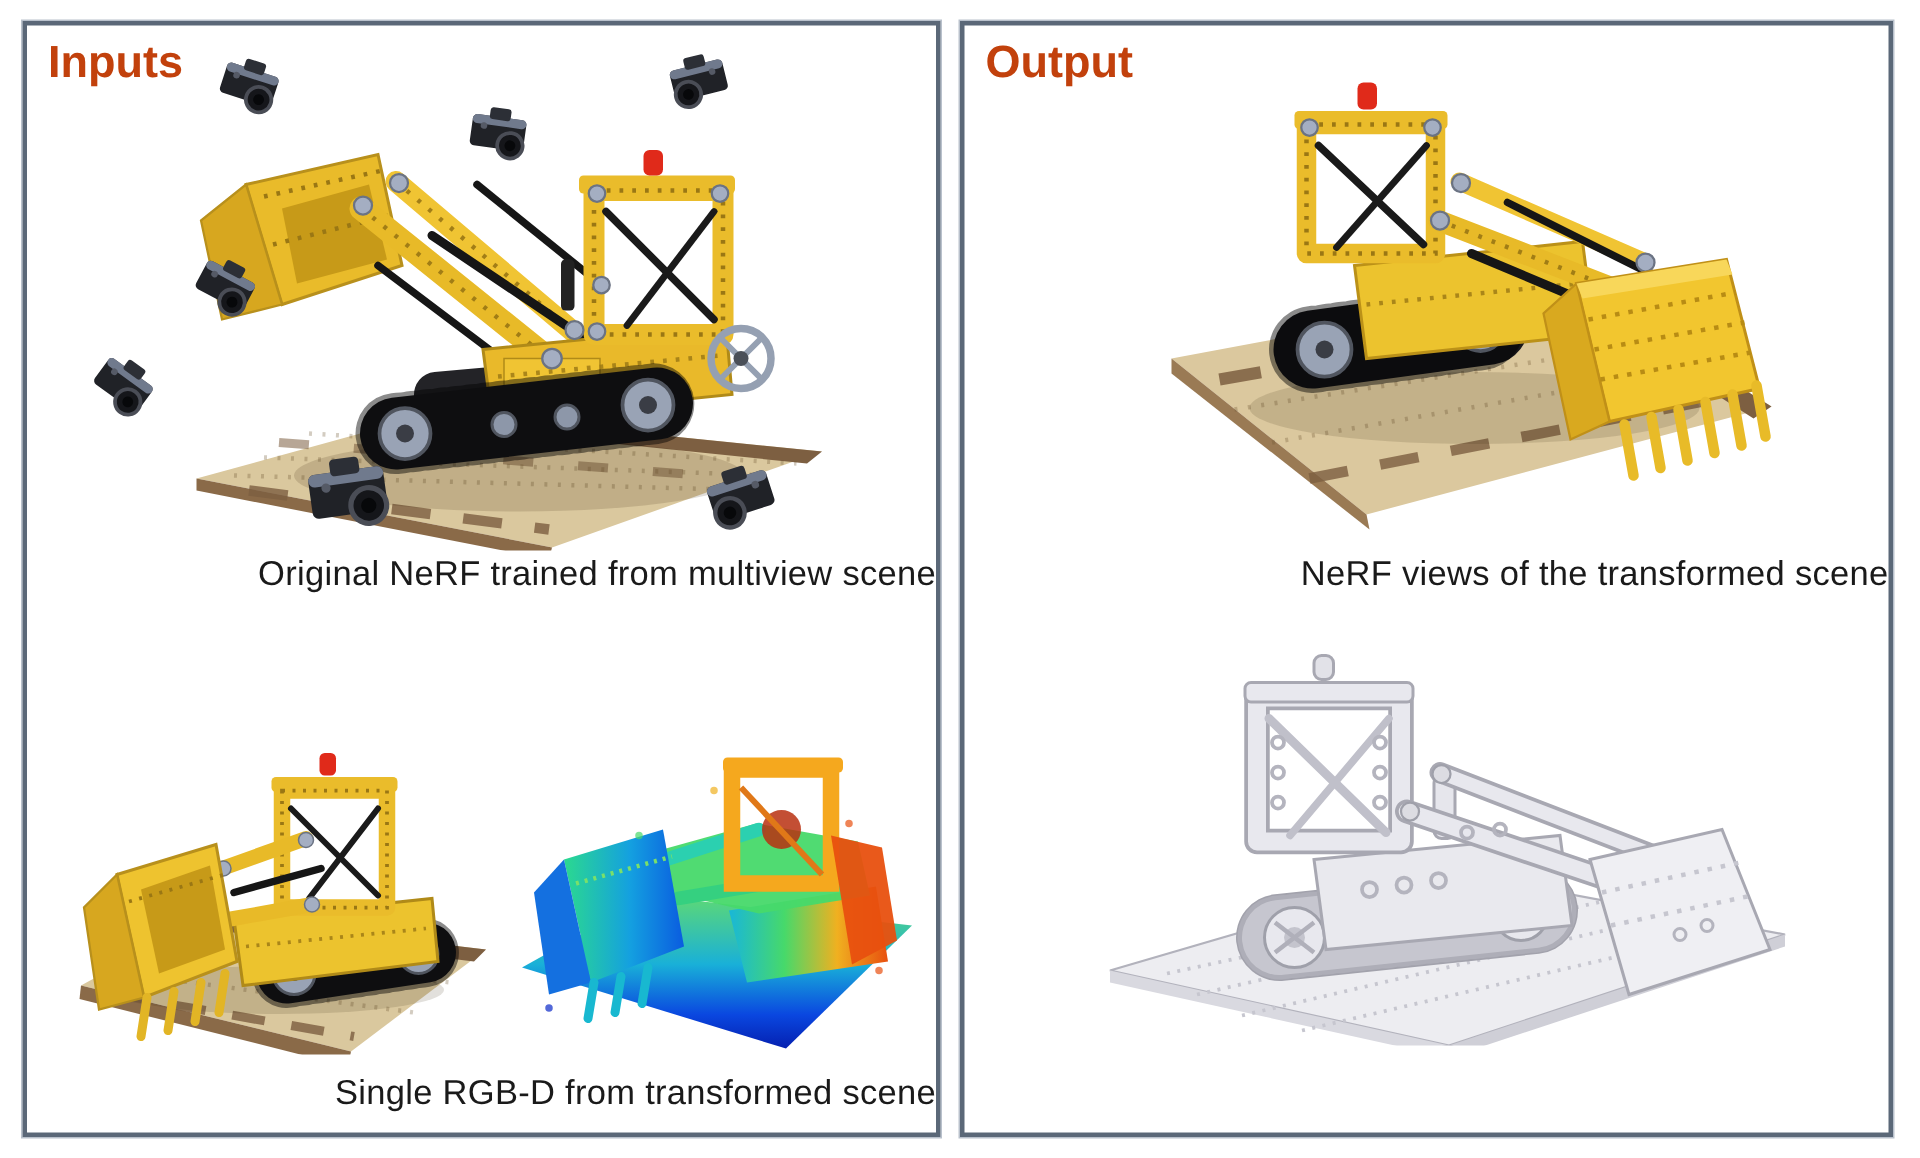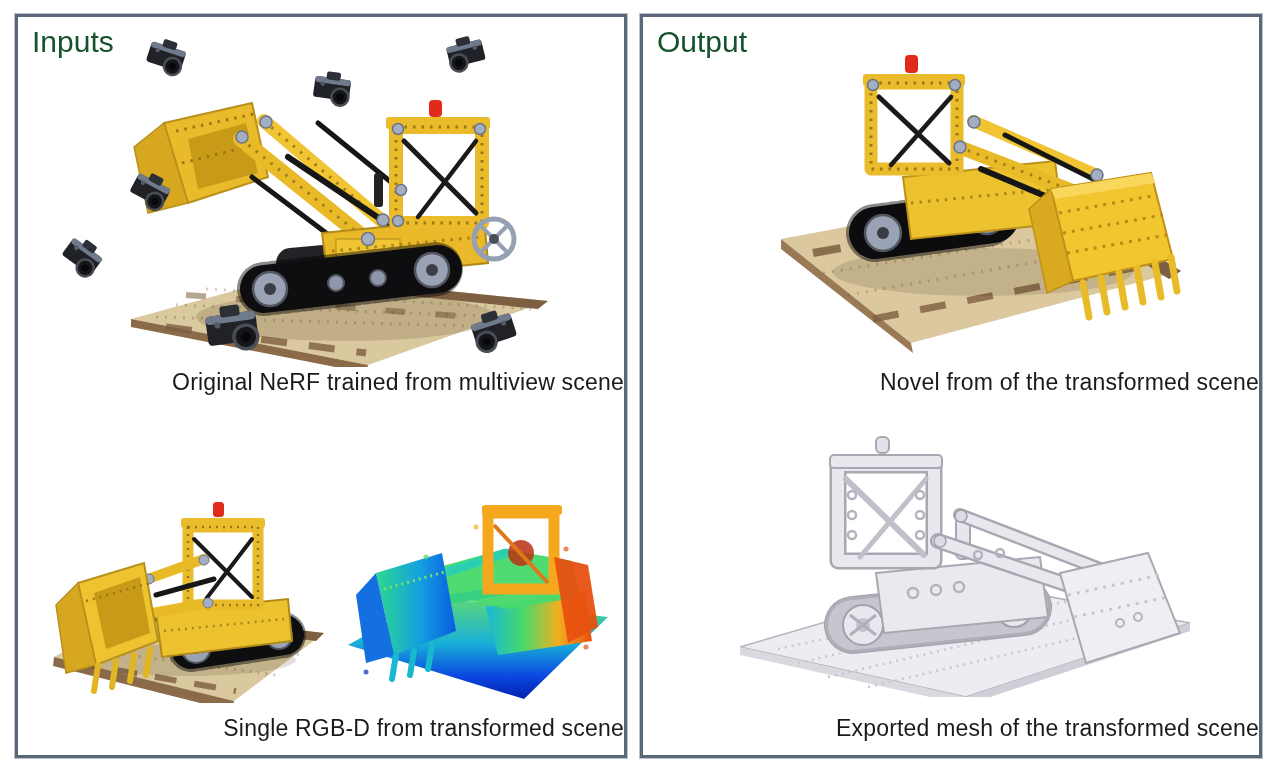--- a/index.html
+++ b/index.html
@@ -2,21 +2,21 @@
 <html><head>
 <meta charset="utf-8">
 <style>
   html,body{margin:0;padding:0;background:#ffffff;}
   body{font-family:"Liberation Sans","DejaVu Sans",sans-serif;color:#151515;}
   #stage{position:relative;width:1280px;height:772px;background:#ffffff;overflow:hidden;}
   .panel{position:absolute;top:14px;height:744px;border:3px solid #5b6878;
          box-shadow:0 0 0 1px #b9c1cc;background:#ffffff;box-sizing:border-box;}
   #panel-inputs{left:15px;width:612px;}
   #panel-output{left:640px;width:622px;}
-  .panel-title{position:absolute;left:14px;top:8px;margin:0;font-size:30px;font-weight:400;color:#14532d;}
+  .panel-title{position:absolute;left:14px;top:8px;margin:0;font-size:30px;font-weight:700;color:#c2410c;}
   .caption{position:absolute;left:0;right:0;margin:0;text-align:right;font-size:23px;
            font-weight:400;color:#1a1a1a;letter-spacing:.2px;}
   .cap-top{top:352px;}
   .cap-bottom{top:698px;}
   .imgbox{position:absolute;}
   svg{display:block;width:100%;height:100%;}
 </style>
 </head>
 <body>
 
@@ -277,21 +277,21 @@
           <polygon points="298,162 320,254 294,266 276,182" fill="#d9a91f" stroke="#c09018" stroke-width="1.5"></polygon>
           <polygon points="298,162 398,146 402,156 302,172" fill="#f8d75a"></polygon>
           <path d="M306,186 L404,168" stroke="#b88c14" stroke-width="3" stroke-dasharray="3 6"></path>
           <path d="M310,206 L410,188" stroke="#b88c14" stroke-width="3" stroke-dasharray="3 6"></path>
           <path d="M314,226 L414,208" stroke="#b88c14" stroke-width="3" stroke-dasharray="3 6"></path>
           <path d="M330,256 L336,290 M348,251 L354,285 M366,246 L372,280 M384,241 L390,275 M402,236 L408,270 M418,230 L424,264" stroke="#e8bb28" stroke-width="7" stroke-linecap="round"></path>
         </g>
       </svg>
     </div>
 
-    <p class="caption cap-top">Novel from of the transformed scene</p>
+    <p class="caption cap-top">NeRF views of the transformed scene</p>
 
     <div class="imgbox" style="left:85px;top:408px;width:470px;height:272px;">
       <svg viewBox="0 0 470 272">
         <g>
           <polygon points="12,222 238,156 462,198 238,272" fill="#ededf1" stroke="#b2b2bc" stroke-width="1.5"></polygon>
           <polygon points="12,222 238,272 238,280 12,230" fill="#d9d9e0"></polygon>
           <polygon points="238,272 462,198 462,206 238,280" fill="#cfcfd7"></polygon>
           <path d="M50,224 L300,170" stroke="#c6c6cf" stroke-width="2.5" stroke-dasharray="2 5"></path>
           <path d="M70,238 L340,176" stroke="#c6c6cf" stroke-width="2.5" stroke-dasharray="2 5"></path>
           <path d="M100,252 L390,184" stroke="#c6c6cf" stroke-width="2.5" stroke-dasharray="2 5"></path>
@@ -343,15 +343,14 @@
             <circle cx="192" cy="70" r="4"></circle>
               <circle cx="192" cy="90" r="4"></circle>
               <circle cx="192" cy="110" r="4"></circle>
             <circle cx="250" cy="130" r="4"></circle>
               <circle cx="272" cy="128" r="4"></circle>
           </g>
         </g>
       </svg>
     </div>
 
-    <p class="caption cap-bottom">Exported mesh of the transformed scene</p>
   </section>
 </div>
 
 </body></html>

